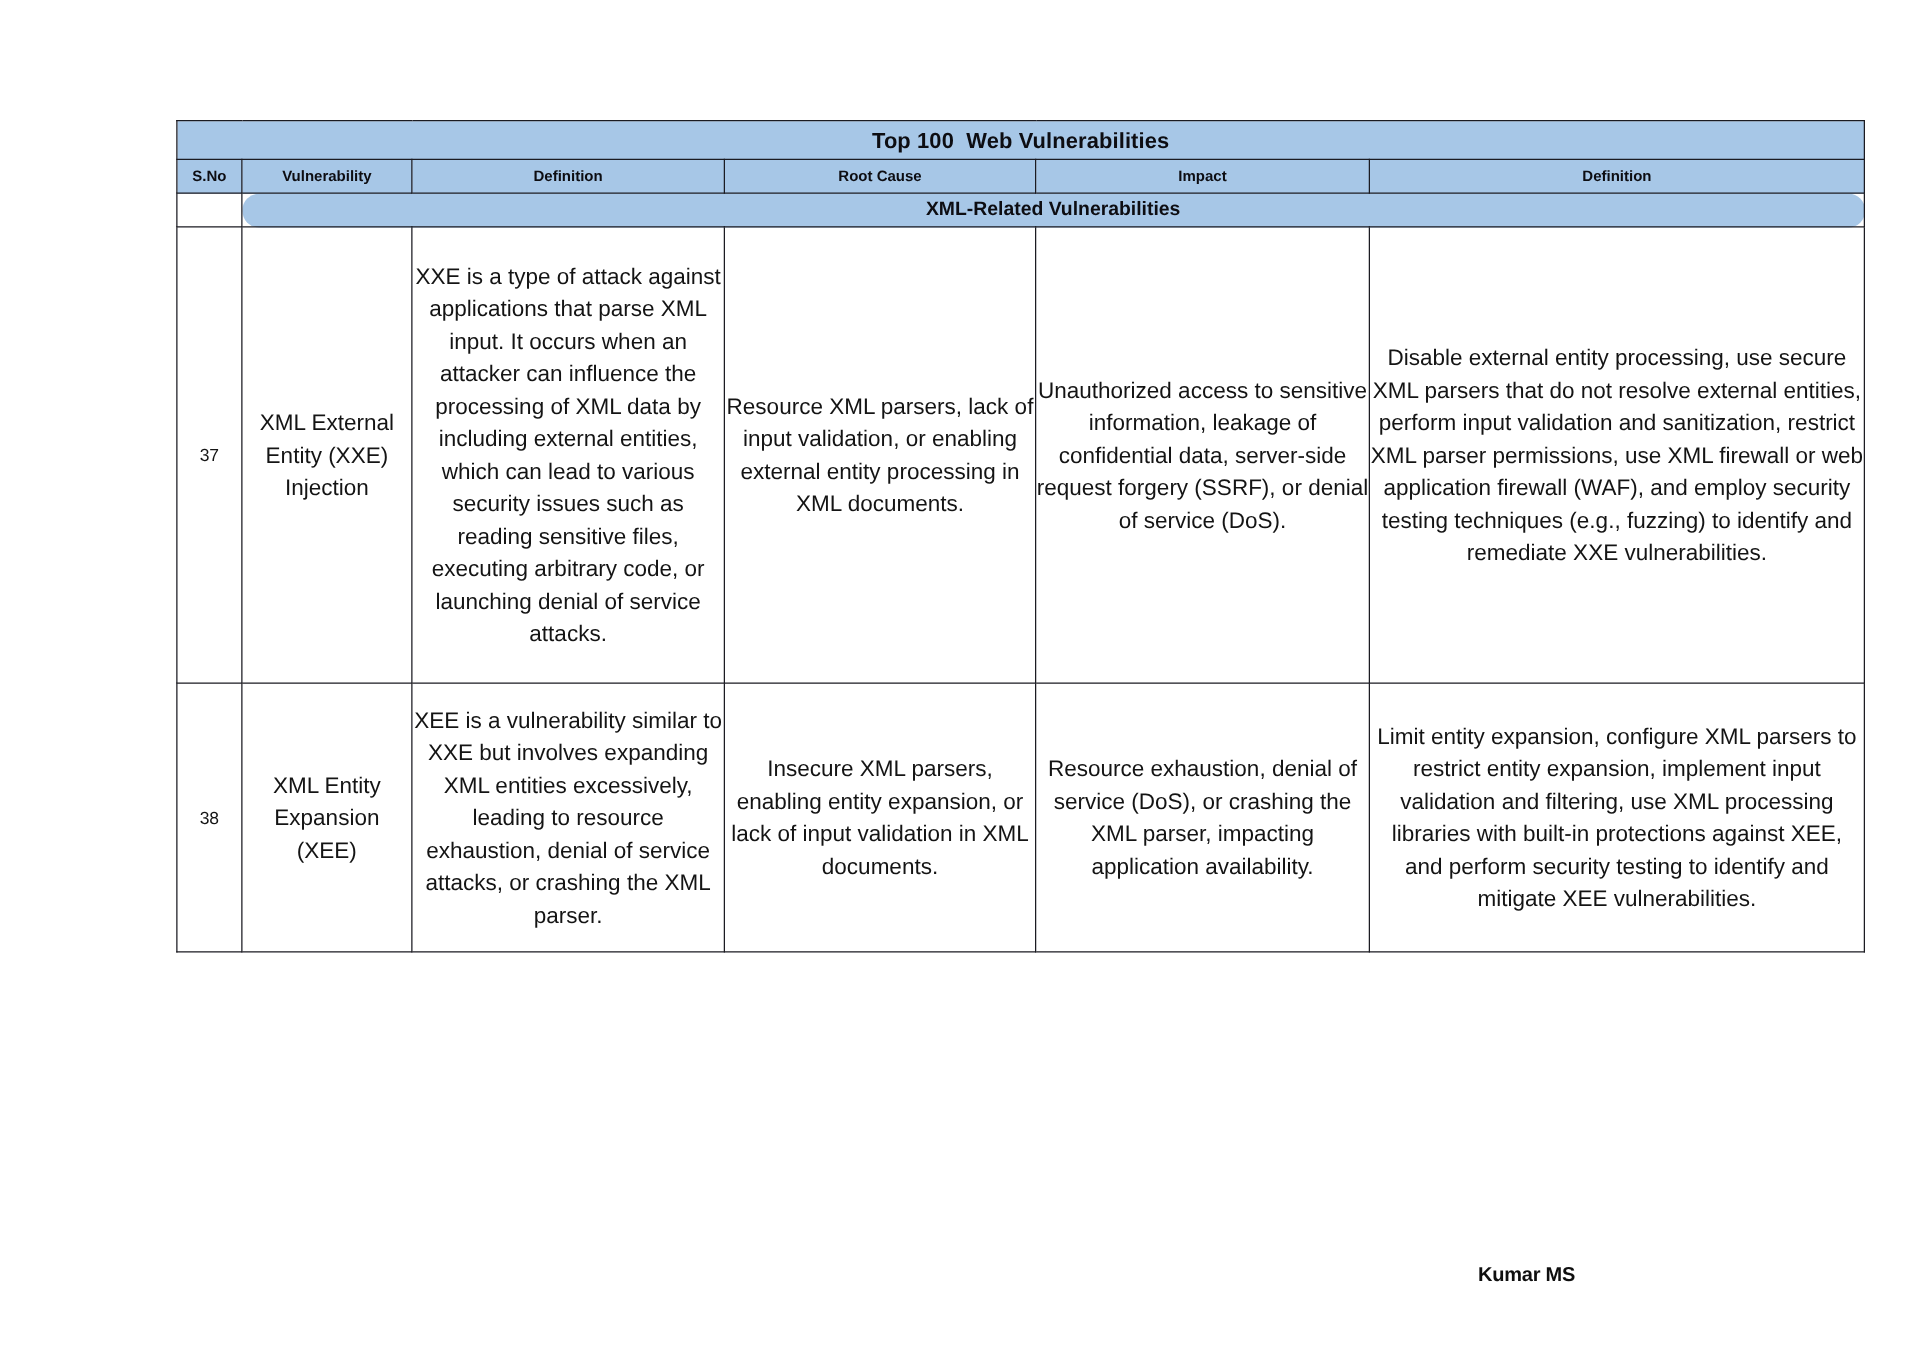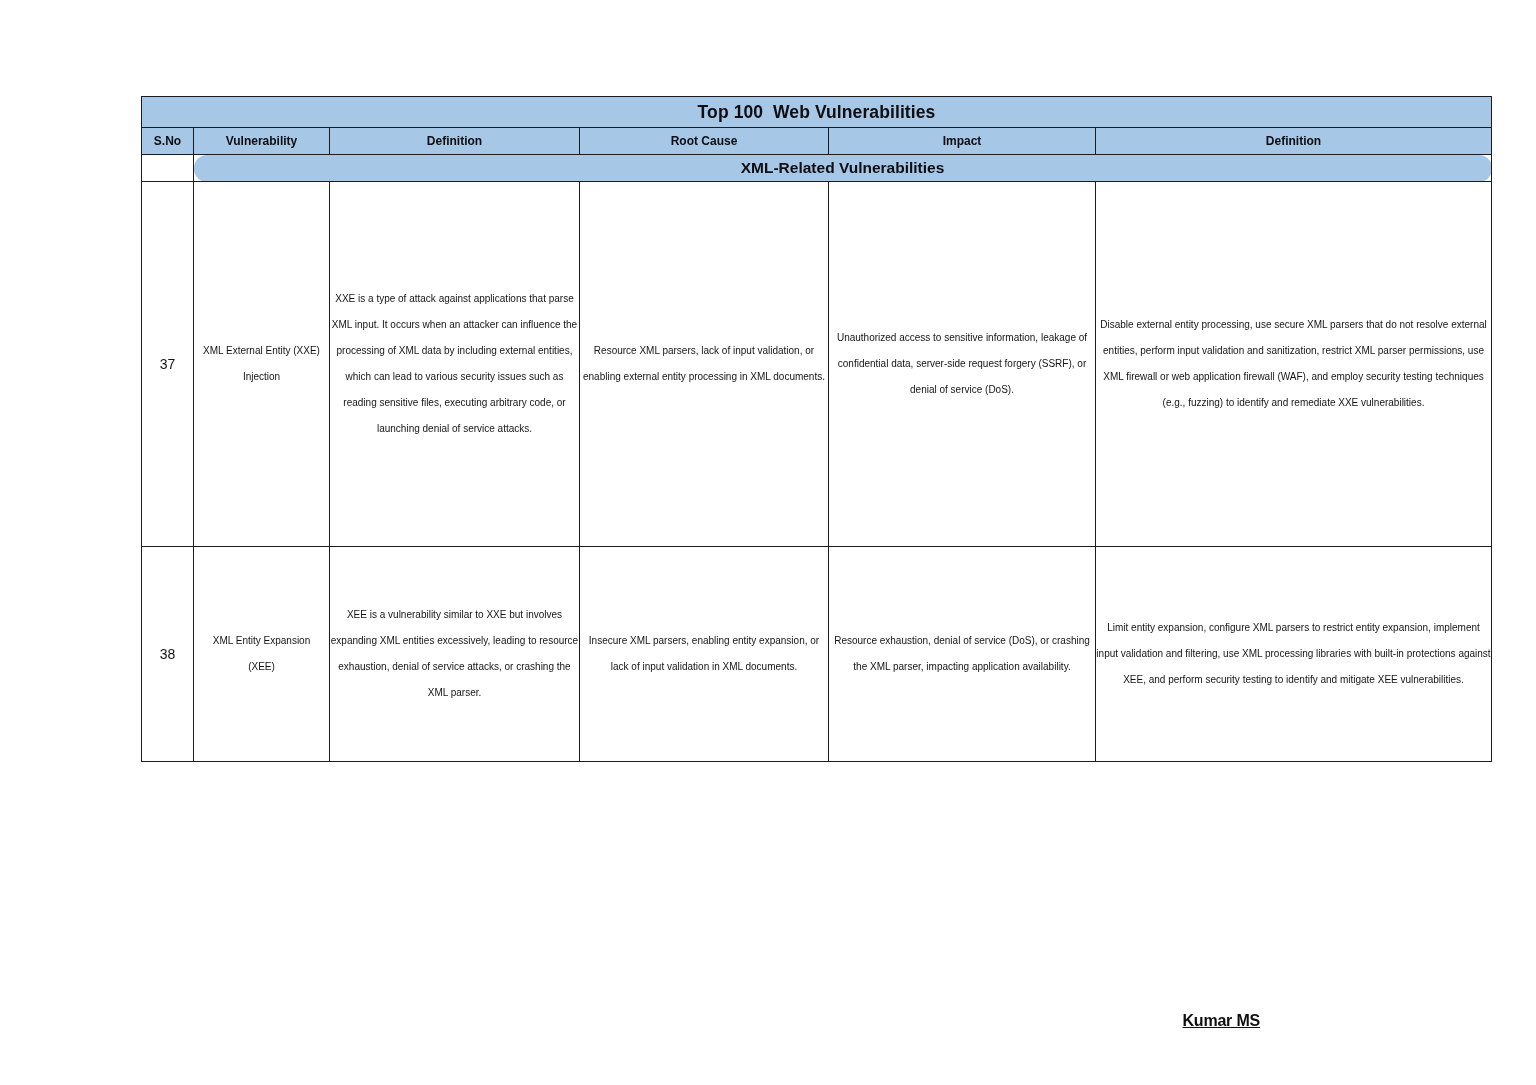--- a/index.html
+++ b/index.html
@@ -80,21 +80,21 @@
     font-size: 15.5px;
     font-weight: bold;
     height: 26px;
     line-height: 26px;
     color: #0d0d12;
     border-radius: 13px;
   }
 
   .body-cell {
     text-align: center;
-    font-size: 10px;
+    font-size: 18px;
     line-height: 26px;
     color: #141414;
     padding: 6px 7px;
   }
 
   .body-cell.sno {
     font-size: 14px;
     padding: 6px 2px;
   }
 
@@ -107,21 +107,20 @@
 
   .footer-sign {
     position: absolute;
     right: 92px;
     top: 1012px;
     font-size: 16px;
     font-weight: bold;
     color: #0f0f0f;
     font-family: "Liberation Sans", sans-serif;
     letter-spacing: -0.2px;
-    text-decoration: underline;
   }
 </style>
 </head>
 <body>
 
 <div class="page">
 
   <table class="vuln-table">
     <colgroup>
       <col class="c-sno">

